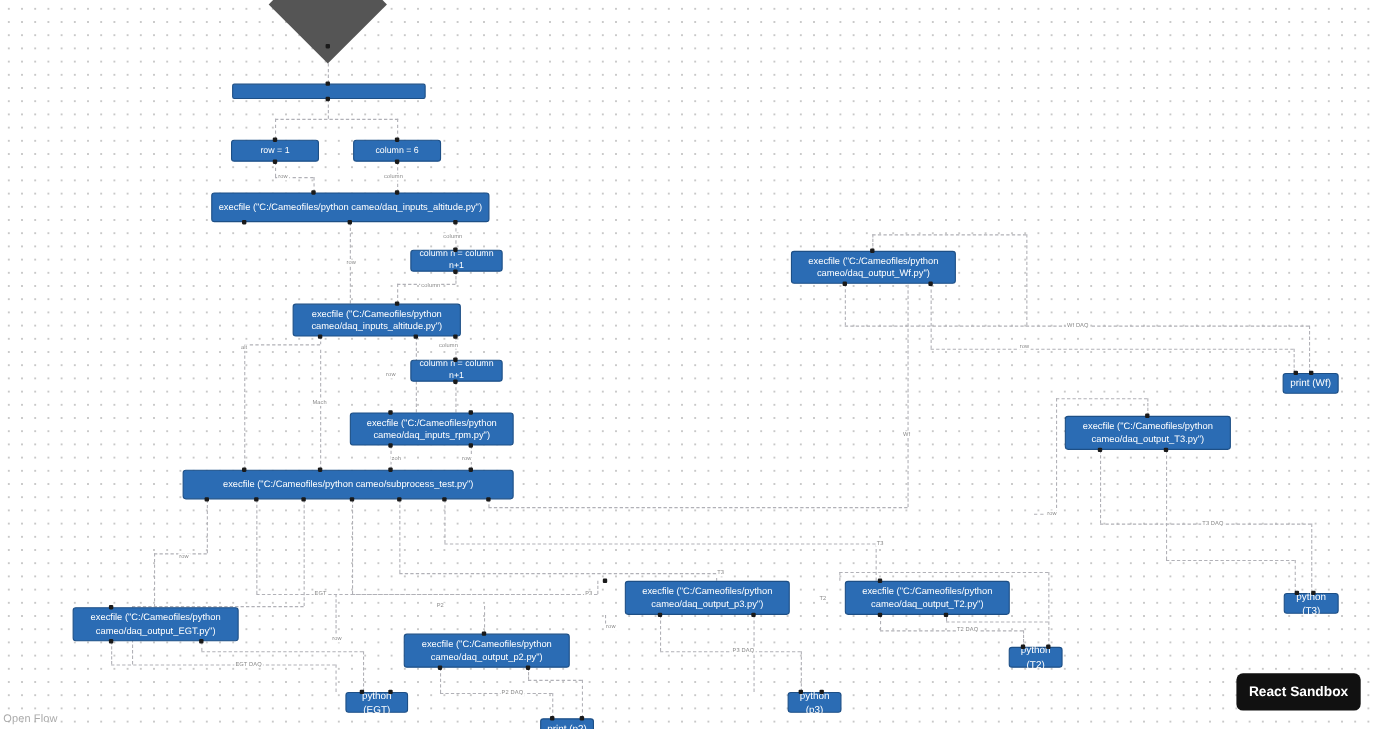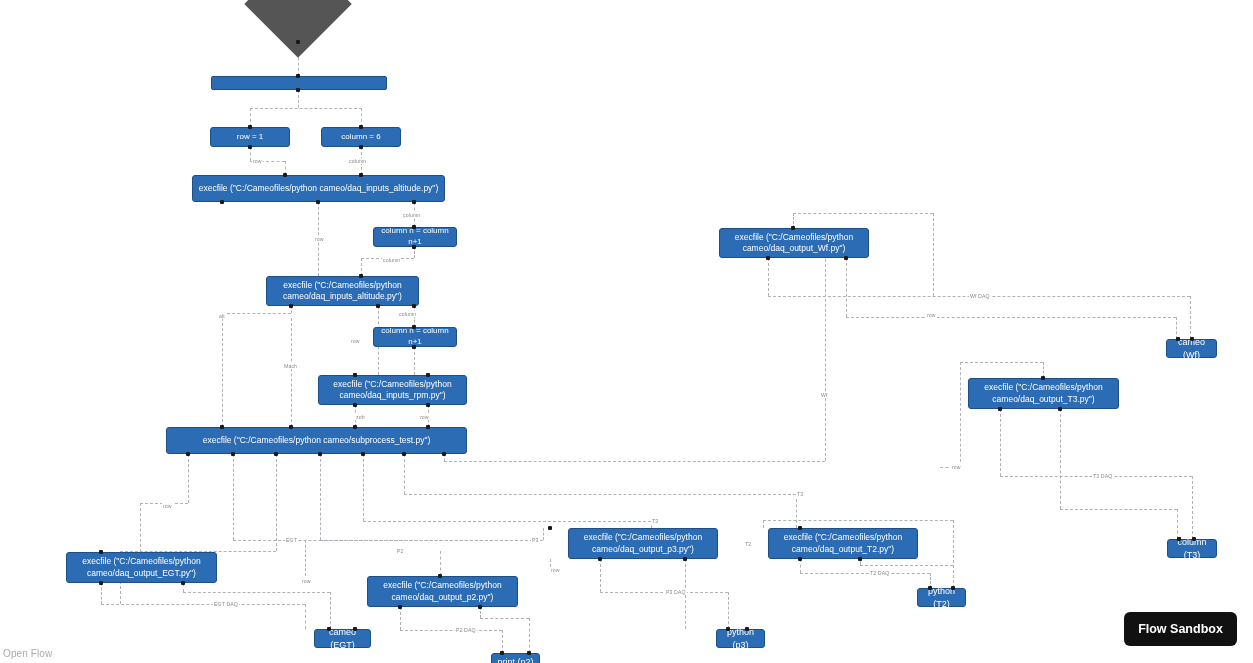--- a/index.html
+++ b/index.html
@@ -209,29 +209,29 @@
 
   <div class="node" style="left:768px;top:528px;width:150px;height:31px;">execfile ("C:/Cameofiles/python
 cameo/daq_output_T2.py")</div>
 
   <div class="node" style="left:66px;top:552px;width:151px;height:31px;">execfile ("C:/Cameofiles/python
 cameo/daq_output_EGT.py")</div>
 
   <div class="node" style="left:367px;top:576px;width:151px;height:31px;">execfile ("C:/Cameofiles/python
 cameo/daq_output_p2.py")</div>
 
-  <div class="node print" style="left:1166px;top:339px;width:51px;height:19px;">cameo (Wf)</div>
-
-  <div class="node print" style="left:1167px;top:539px;width:50px;height:19px;">column (T3)</div>
+  <div class="node print" style="left:1166px;top:339px;width:51px;height:19px;">print (Wf)</div>
+
+  <div class="node print" style="left:1167px;top:539px;width:50px;height:19px;">python (T3)</div>
 
   <div class="node print" style="left:917px;top:588px;width:49px;height:19px;">python (T2)</div>
 
   <div class="node print" style="left:716px;top:629px;width:49px;height:19px;">python (p3)</div>
 
-  <div class="node print" style="left:314px;top:629px;width:57px;height:19px;">cameo (EGT)</div>
+  <div class="node print" style="left:314px;top:629px;width:57px;height:19px;">python (EGT)</div>
 
   <div class="node print" style="left:491px;top:653px;width:49px;height:19px;">print (p2)</div>
 
   <div>
     <div class="handle" style="left:296px;top:40px;"></div>
     <div class="handle" style="left:296px;top:74px;"></div>
     <div class="handle" style="left:296px;top:88px;"></div>
     <div class="handle" style="left:248px;top:125px;"></div>
     <div class="handle" style="left:248px;top:145px;"></div>
     <div class="handle" style="left:359px;top:125px;"></div>
@@ -324,13 +324,13 @@
     <span class="elabel" style="left:1092px;top:473px;">T3 DAQ</span>
     <span class="elabel" style="left:951px;top:464px;">row</span>
     <span class="elabel" style="left:820px;top:392px;">Wf</span>
     <span class="elabel" style="left:926px;top:312px;">row</span>
     <span class="elabel" style="left:969px;top:293px;">Wf DAQ</span>
   </div>
 
 </div>
 
 <div id="attrib">Open Flow</div>
-<button id="sandbox">Flow Sandbox</button>
+<button id="sandbox">React Sandbox</button>
 
 </body></html>

